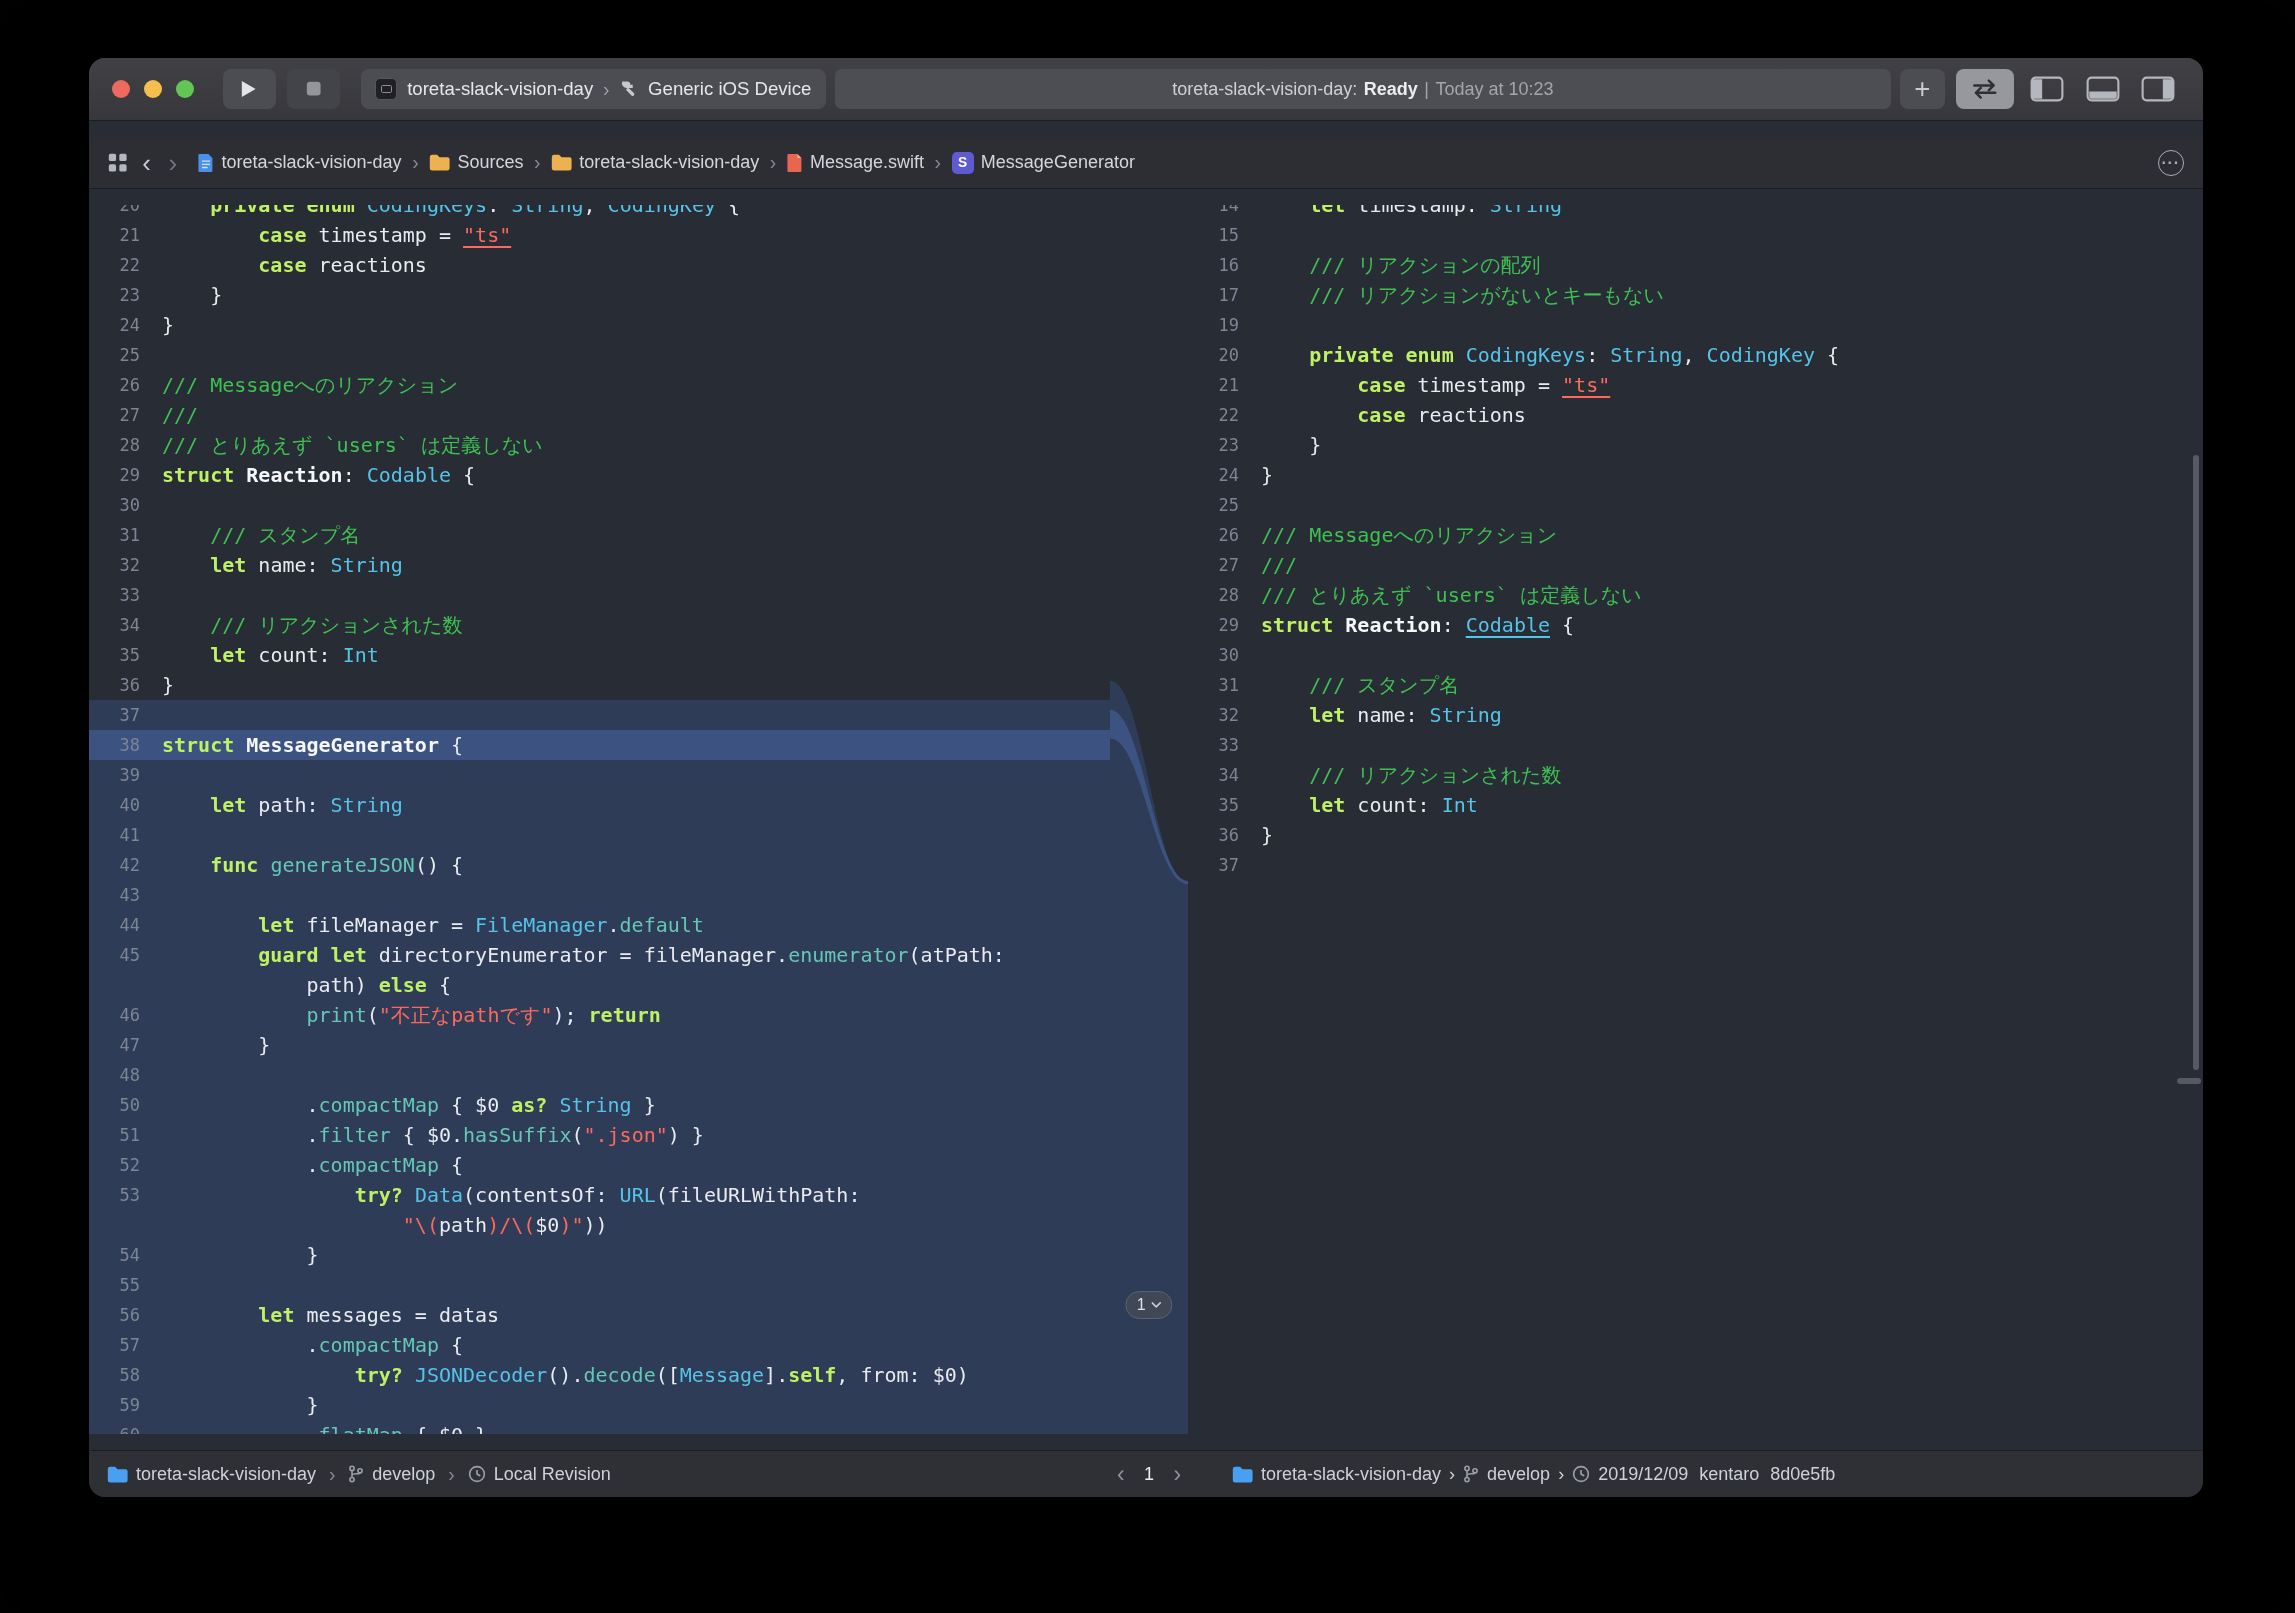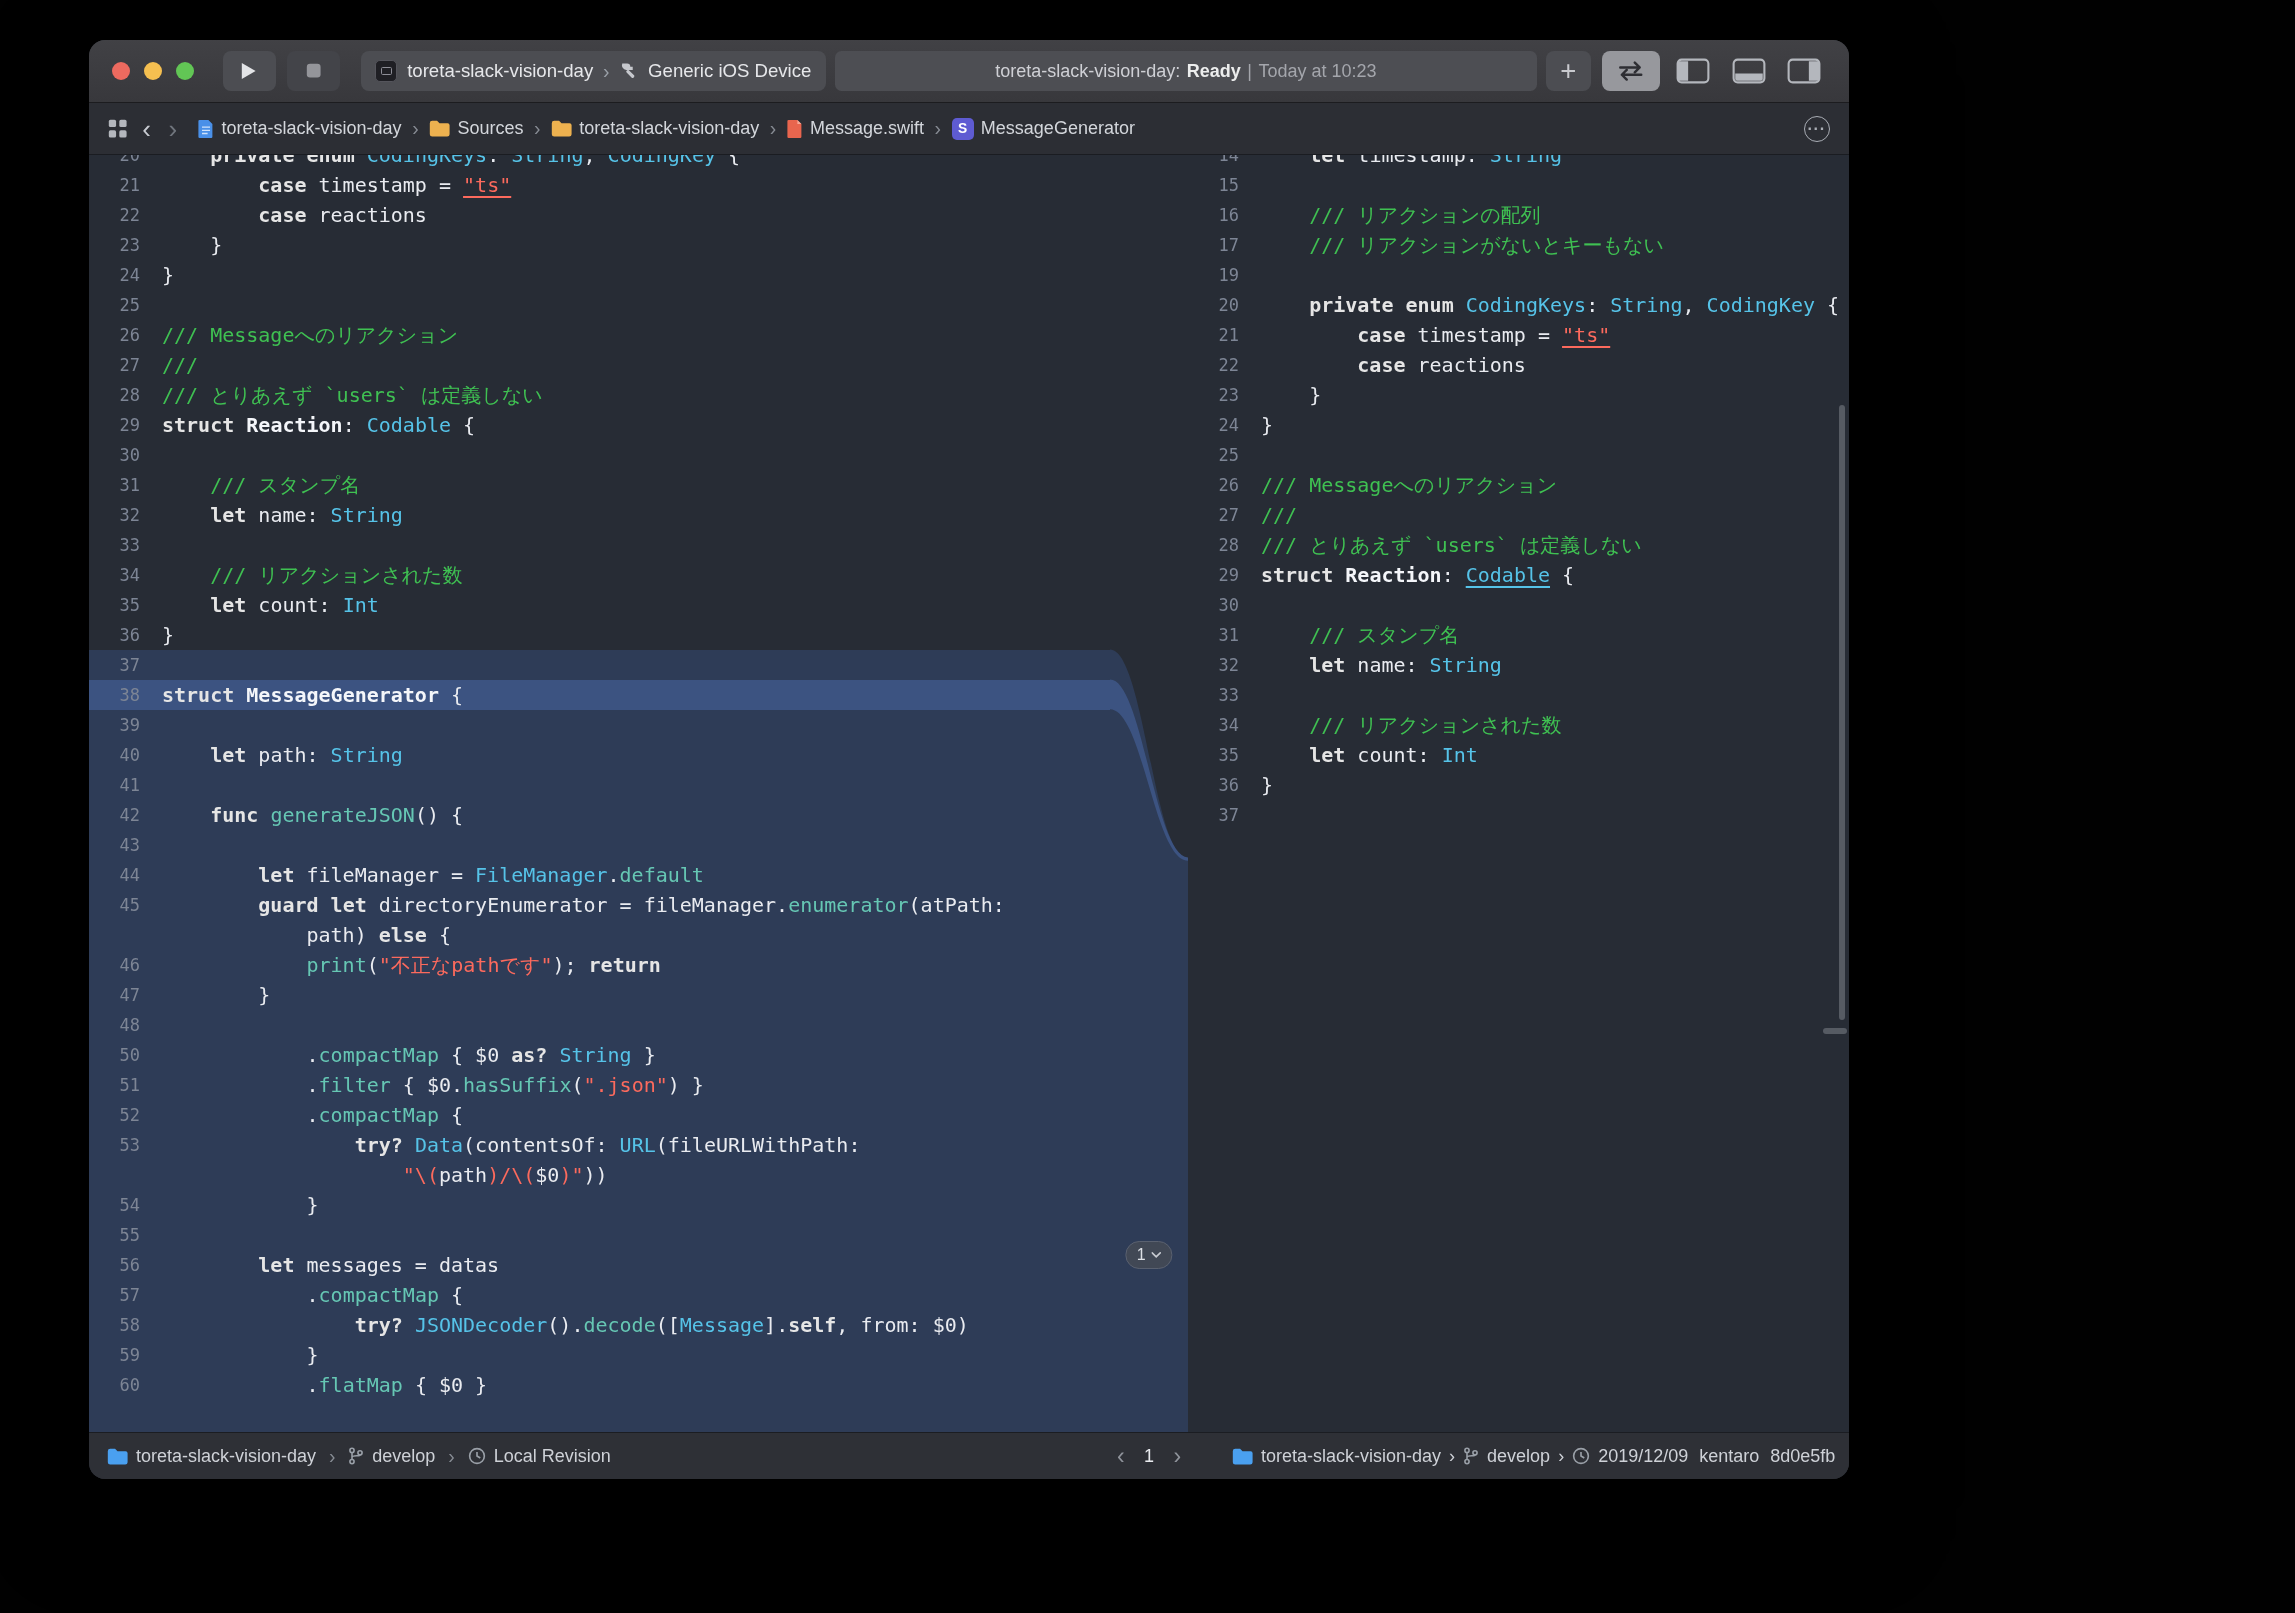--- a/index.html
+++ b/index.html
@@ -8,23 +8,23 @@
     --jump:#2c2e34; --editor:#272c35;
     --diff:#2e3c57; --hl:#3c5381;
     --bottom:#2e3036;
     --txt:#d2d5da; --dim:#8a8f98;
     --gutter:#7d8595;
   }
   *{margin:0;padding:0;box-sizing:border-box;}
   html,body{width:2295px;height:1614px;background:#010101;overflow:hidden;}
   body{font-family:"Liberation Sans",sans-serif;-webkit-font-smoothing:antialiased;}
 
-  .window{position:absolute;left:89px;top:40px;width:1760px;height:1439px;border-radius:16px;
+  .window{position:absolute;left:89px;top:58px;width:2114px;height:1439px;border-radius:16px;
     overflow:hidden;background:var(--editor);display:flex;flex-direction:column;
-    box-shadow:0 32px 97px rgba(0,0,0,.9);}
+    box-shadow:0 32px 97px rgba(0,0,0,.9);gap:16px;}
 
   
   .toolbar{height:63px;flex:none;background:linear-gradient(180deg,var(--chrome-top),var(--chrome-bot));
     border-bottom:0.8px solid #1c1c1f;display:flex;align-items:center;padding:0 23px;}
   .traffic{display:flex;gap:13.8px;margin-right:29px;}
   .light{width:18px;height:18px;border-radius:50%;}
   .light.red{background:#ed6a5f;}.light.yellow{background:#f5bf50;}.light.green{background:#62c655;}
   .tbtn{height:40px;border-radius:8px;background:var(--btn);display:flex;align-items:center;justify-content:center;flex:none;}
   .run{width:53px;margin-right:11.3px;}
   .stop{width:53px;background:var(--btn-dark);margin-right:21px;}
@@ -66,21 +66,21 @@
   .pane-left{width:1021px;}
   .strip{width:78px;position:relative;flex:none;}
   .pane-right{flex:1;}
   .difffill{position:absolute;left:0;right:0;top:495px;bottom:0;background:var(--diff);}
   .code-col{position:relative;margin-top:-14.6px;}
   .row{display:flex;height:30px;line-height:30px;font-size:20px;}
   .row.diff{background:var(--diff);}
   .row.hl{background:var(--hl);}
   .gutter{flex:none;width:51px;text-align:right;font-size:17px;color:var(--gutter);}
   .codeline{white-space:pre;margin-left:22px;color:#e9ebf0;}
-  .tok-k{color:#e5e5e5;font-weight:600;}
+  .tok-k{color:#bef264;font-weight:600;}
   .tok-t{color:#56c3e8;}
   .tok-tu{color:#56c3e8;text-decoration:underline;text-underline-offset:4px;}
   .tok-m{color:#66c7b4;}
   .tok-s{color:#fc6a5d;}
   .tok-su{color:#fc6a5d;text-decoration:underline;text-underline-offset:4px;}
   .tok-c{color:#3fc152;}
   .tok-p{color:#e9ebf0;}
   .tok-b{color:#f4f6fa;font-weight:bold;}
   .connector{position:absolute;inset:0;width:78px;height:100%;}
   .badge{position:absolute;left:50%;top:1086px;transform:translateX(-50%);height:27.5px;padding:0 10.5px;

